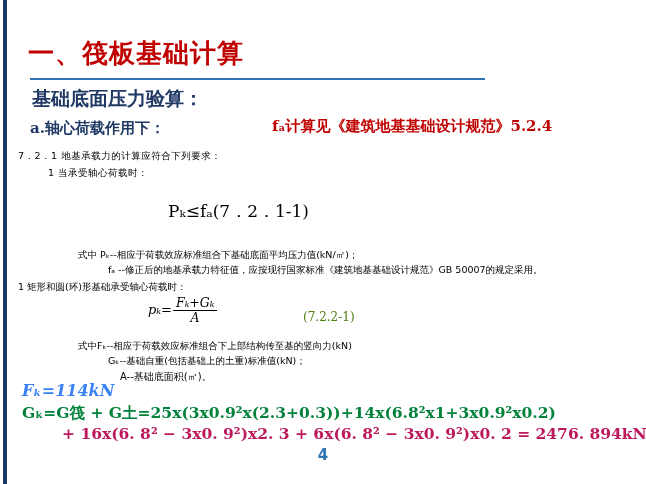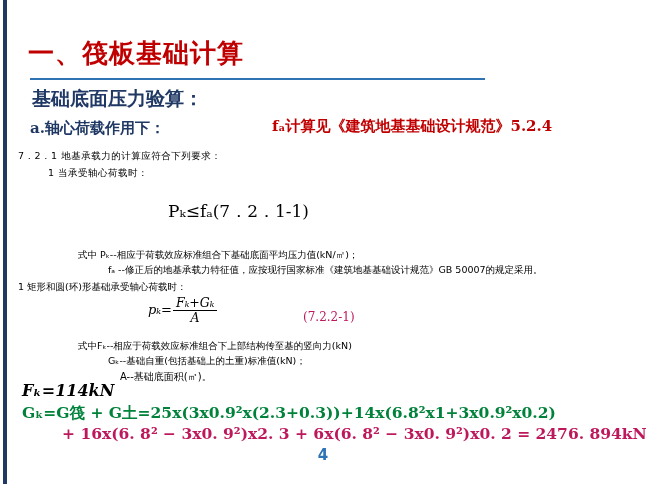--- a/index.html
+++ b/index.html
@@ -168,21 +168,21 @@
     border-top: 1px solid #000;
     padding: 0 3px;
     font-size: 12.5px;
   }
   .eqnum {
     position: absolute;
     left: 303px;
     top: 310px;
     font-family: "DejaVu Serif", serif;
     font-size: 12px;
-    color: #be185d;
+    color: #4d7c0f;
     white-space: nowrap;
   }
   .note4 {
     position: absolute;
     left: 78px;
     top: 340px;
     font-family: "DejaVu Sans", sans-serif;
     font-size: 9.5px;
     color: #000000;
     white-space: nowrap;
@@ -206,21 +206,21 @@
     white-space: nowrap;
   }
   .calc1 {
     position: absolute;
     left: 22px;
     top: 381px;
     font-family: "DejaVu Serif", serif;
     font-size: 16px;
     font-weight: bold;
     font-style: italic;
-    color: #000000;
+    color: #3b82f6;
     white-space: nowrap;
   }
   .calc2 {
     position: absolute;
     left: 22px;
     top: 403px;
     font-family: "DejaVu Serif", serif;
     font-size: 15.5px;
     font-weight: bold;
     color: #00823b;

